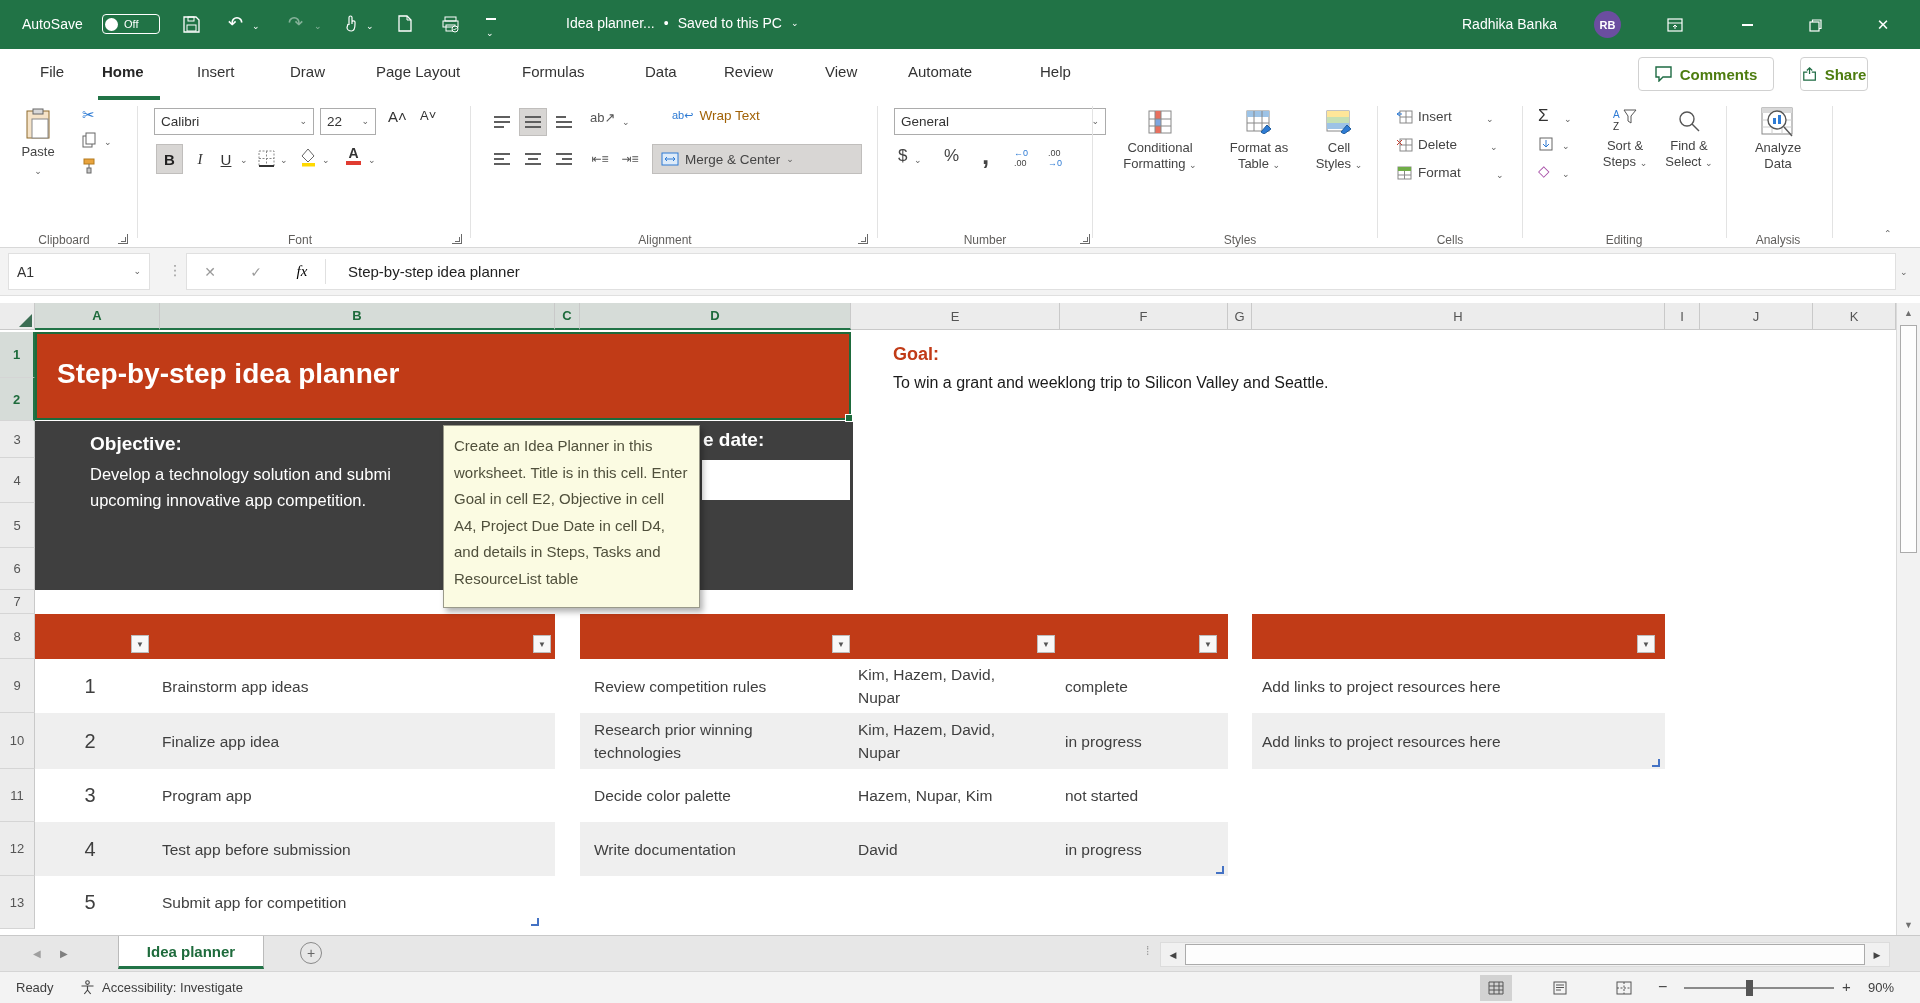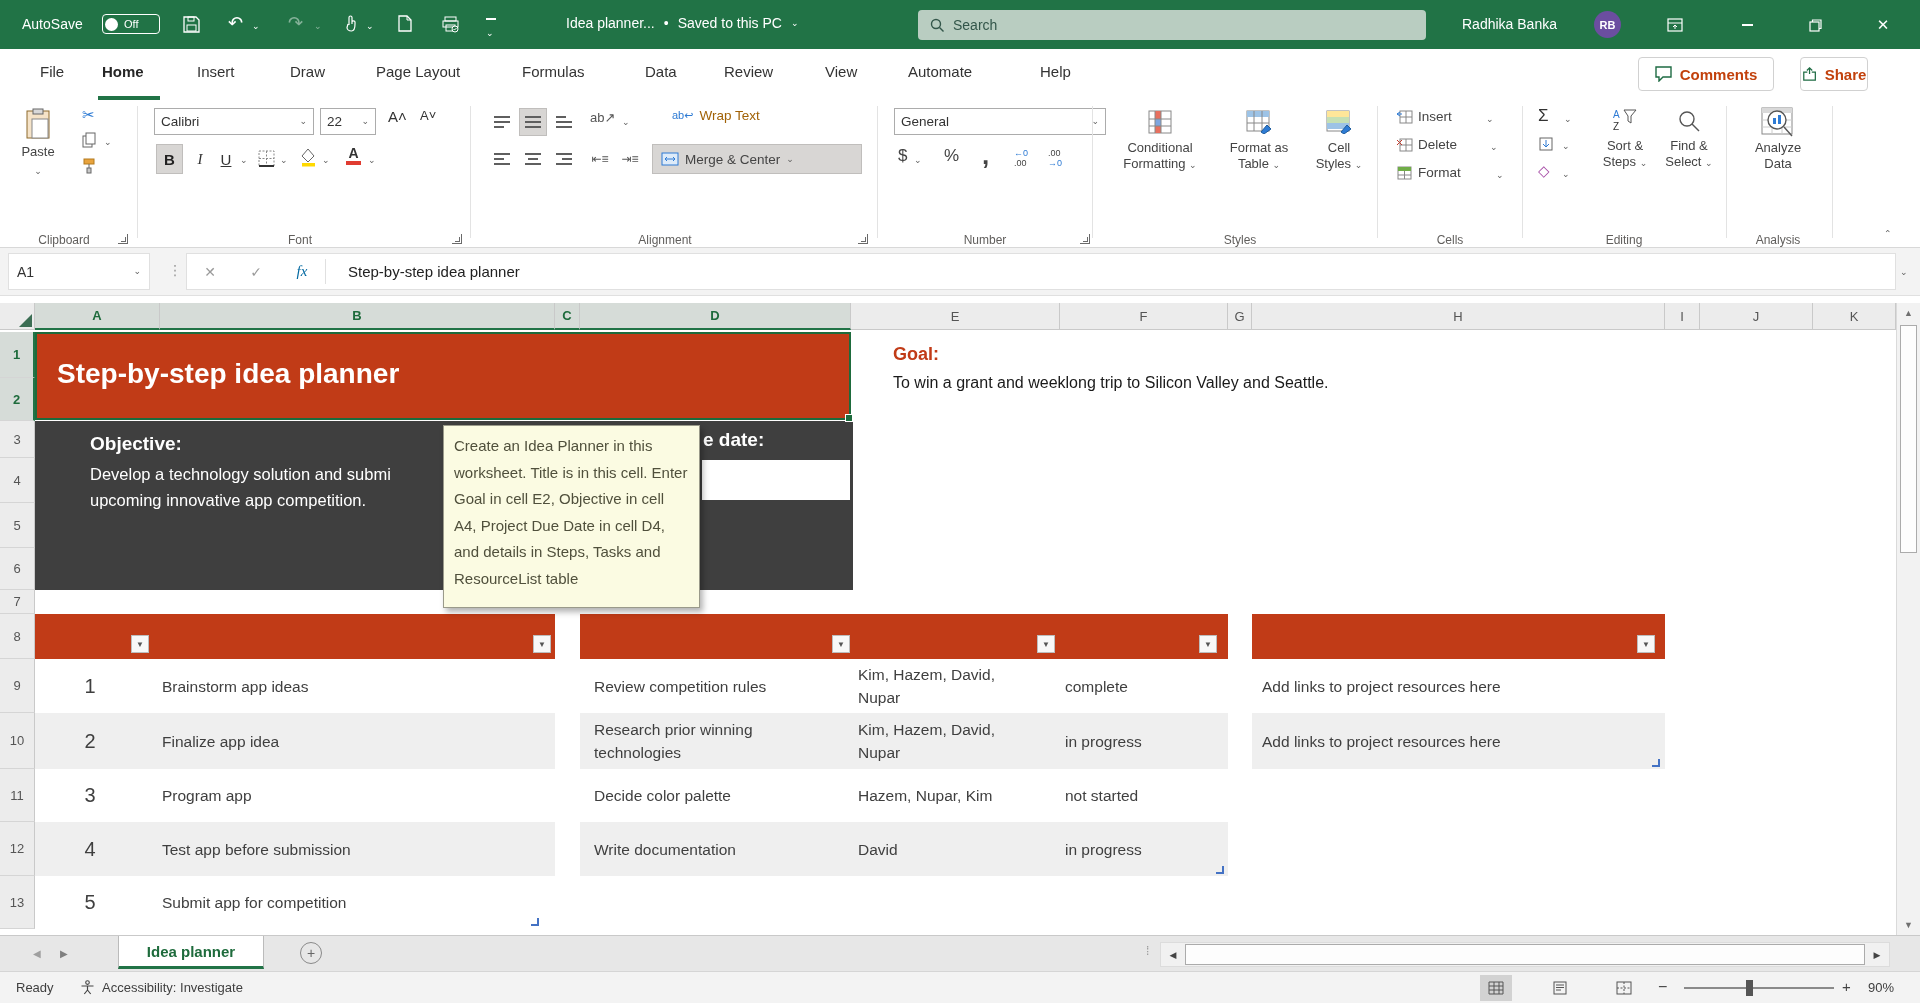--- a/index.html
+++ b/index.html
@@ -15,21 +15,21 @@
 .pill{border:1px solid #fff;border-radius:4px;width:58px;height:20px;display:flex;align-items:center;padding:2px}
 .pill .knob{width:13px;height:13px;border-radius:50%;background:#fff;margin-right:6px}
 .pill .st{font-size:11px;color:#fff}
 #searchbox{left:918px;top:10px;width:508px;height:30px;background:#B9CDC1;border-radius:4px;color:#33564A;font-size:14px;display:flex;align-items:center;padding-left:12px;gap:8px}
 .avatar{width:27px;height:27px;border-radius:50%;background:#6B4EA0;color:#fff;font-size:11px;font-weight:bold}
 .winbtn{width:30px;height:30px;color:#fff}
 
 #tabrow{left:0;top:49px;width:1920px;height:51px;background:#fff}
 .rtab{font-size:15px;color:#333;top:14px}
 .rtab.active{font-weight:bold;color:#262626}
-.pillbtn{height:34px;border:1px solid #D1D1D1;border-radius:4px;background:#fff;color:#c2410c;font-size:15px;font-weight:bold;display:flex;align-items:center;justify-content:center;gap:7px}
+.pillbtn{height:34px;border:1px solid #D1D1D1;border-radius:4px;background:#fff;color:#4d7c0f;font-size:15px;font-weight:bold;display:flex;align-items:center;justify-content:center;gap:7px}
 
 #ribbon{left:0;top:100px;width:1920px;height:148px;background:#fff;border-bottom:1px solid #D8D8D8}
 .sep{position:absolute;top:6px;width:1px;height:132px;background:#E3E3E3}
 .glbl{position:absolute;top:133px;font-size:12px;color:#605E5C;text-align:center}
 .launch{position:absolute;top:134px;width:10px;height:10px;border-right:1.4px solid #6a6a6a;border-bottom:1.4px solid #6a6a6a}
 .launch:after{content:"";position:absolute;right:1px;bottom:1px;width:4px;height:4px;border-right:1.4px solid #6a6a6a;border-bottom:1.4px solid #6a6a6a}
 .ibox{position:absolute;border:1px solid #ACACAC;background:#fff;font-size:13.5px;color:#333;display:flex;align-items:center;justify-content:space-between;padding:0 6px}
 .tgl{position:absolute;display:flex;align-items:center;justify-content:center}
 .on{background:#D8D6D4;border:1px solid #C0BEBC}
 .biglbl{font-size:13px;color:#444;text-align:center;line-height:16px}
@@ -100,27 +100,20 @@
   </div>
   <div class="a" style="left:486px;top:18px">
     <div style="width:10px;height:2px;background:#fff;margin-bottom:2px"></div>
     <span class="cvw">⌄</span>
   </div>
   <div class="a f" style="left:566px;top:15px;gap:9px">
     <span class="tbtxt">Idea planner...</span>
     <span class="tbtxt">•</span>
     <span class="tbtxt">Saved to this PC</span>
     <span class="cvw">⌄</span>
-  </div>
-  <div class="a" id="searchbox">
-    <svg width="15" height="15" viewBox="0 0 15 15">
-        <circle cx="6" cy="6" r="4.5" stroke="#33564A" fill="none" stroke-width="1.4"></circle>
-        <path d="M9.5 9.5l4 4" stroke="#33564A" stroke-width="1.4"></path>
-      </svg>
-    <span>Search</span>
   </div>
   <span class="a tbtxt" style="left:1462px;top:16px">Radhika Banka</span>
   <div class="a fc avatar" style="left:1594px;top:11px">
       <span>RB</span>
     </div>
   <div class="a fc winbtn" style="left:1660px;top:10px">
     <svg width="16" height="16" viewBox="0 0 16 16">
         <rect x="1" y="2" width="14" height="12" fill="none" stroke="#fff" stroke-width="1.2"></rect>
         <path d="M1 6h14" stroke="#fff"></path>
         <path d="M8 12V8M6 10l2-2 2 2" stroke="#fff" fill="none"></path>
@@ -445,21 +438,21 @@
 
 <div class="a f" id="fbar">
   <div class="a f fwhite" style="left:8px;top:5px;width:142px;height:37px;padding:0 8px;justify-content:space-between">
     <span style="font-size:14px;color:#333">A1</span>
     <span class="cv">⌄</span>
   </div>
   <span class="a" style="left:168px;top:14px;color:#999;font-size:14px">⋮</span>
   <div class="a f fwhite" style="left:186px;top:5px;width:1710px;height:37px">
     <span class="fc" style="width:46px;color:#9a9a9a;font-size:14px">✕</span>
     <span class="fc" style="width:46px;color:#9a9a9a;font-size:14px">✓</span>
-    <span class="fc" style="width:46px;color:#0369a1;font-size:15px;font-style:italic;font-family:'Liberation Serif',serif">fx</span>
+    <span class="fc" style="width:46px;color:#000000;font-size:15px;font-style:italic;font-family:'Liberation Serif',serif">fx</span>
     <div style="width:1px;height:25px;background:#E0E0E0"></div>
     <span style="padding-left:22px;font-size:15px;color:#222">Step-by-step idea planner</span>
   </div>
   <span class="a cv" style="left:1900px;top:20px">⌄</span>
 </div>
 
 <div class="a" style="left:0;top:296px;width:1920px;height:639px;background:#fff">
 
   <div class="hdrcell" style="left:0;top:7px;width:35px">
     <div style="position:absolute;right:2px;bottom:2px;width:0;height:0;border-left:13px solid transparent;border-bottom:13px solid #3C6E54"></div>

